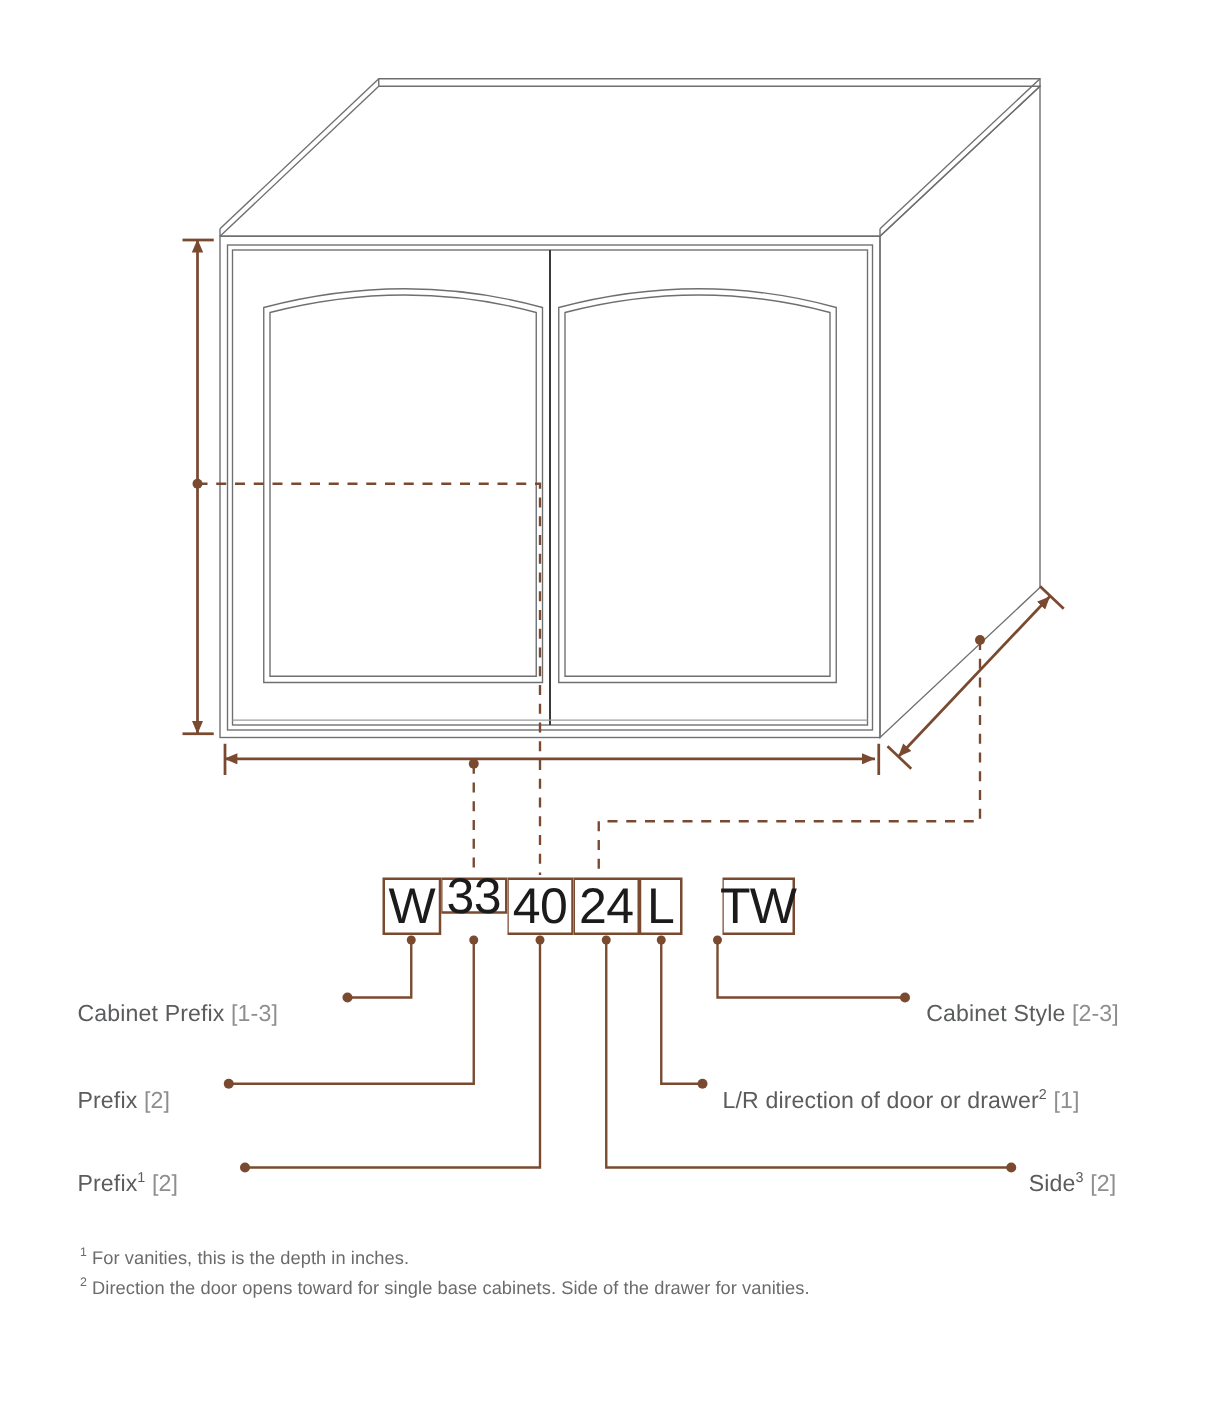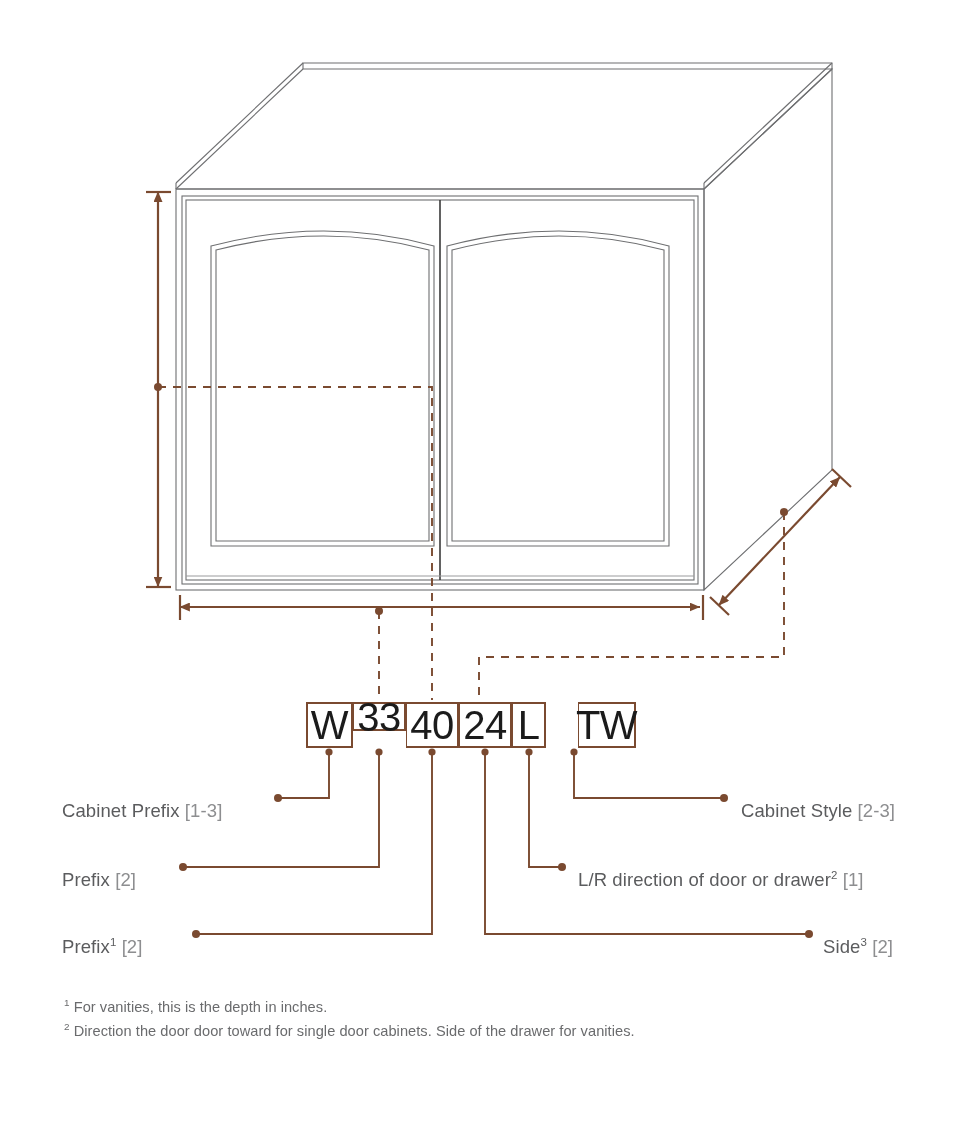--- a/index.html
+++ b/index.html
@@ -243,16 +243,16 @@
     <span>Side</span><sup>3</sup>
     <span class="brk">[2]</span>
   </div>
 
   <div class="foot" style="left:64px; top:999px;">
     <sup>1</sup>
     <span>For vanities, this is the depth in inches.</span>
   </div>
   <div class="foot" style="left:64px; top:1023px;">
     <sup>2</sup>
-    <span>Direction the door door toward for single door cabinets. Side of the drawer for vanities.</span>
+    <span>Direction the door opens toward for single base cabinets. Side of the drawer for vanities.</span>
   </div>
 
 </div>
 
 </body></html>

